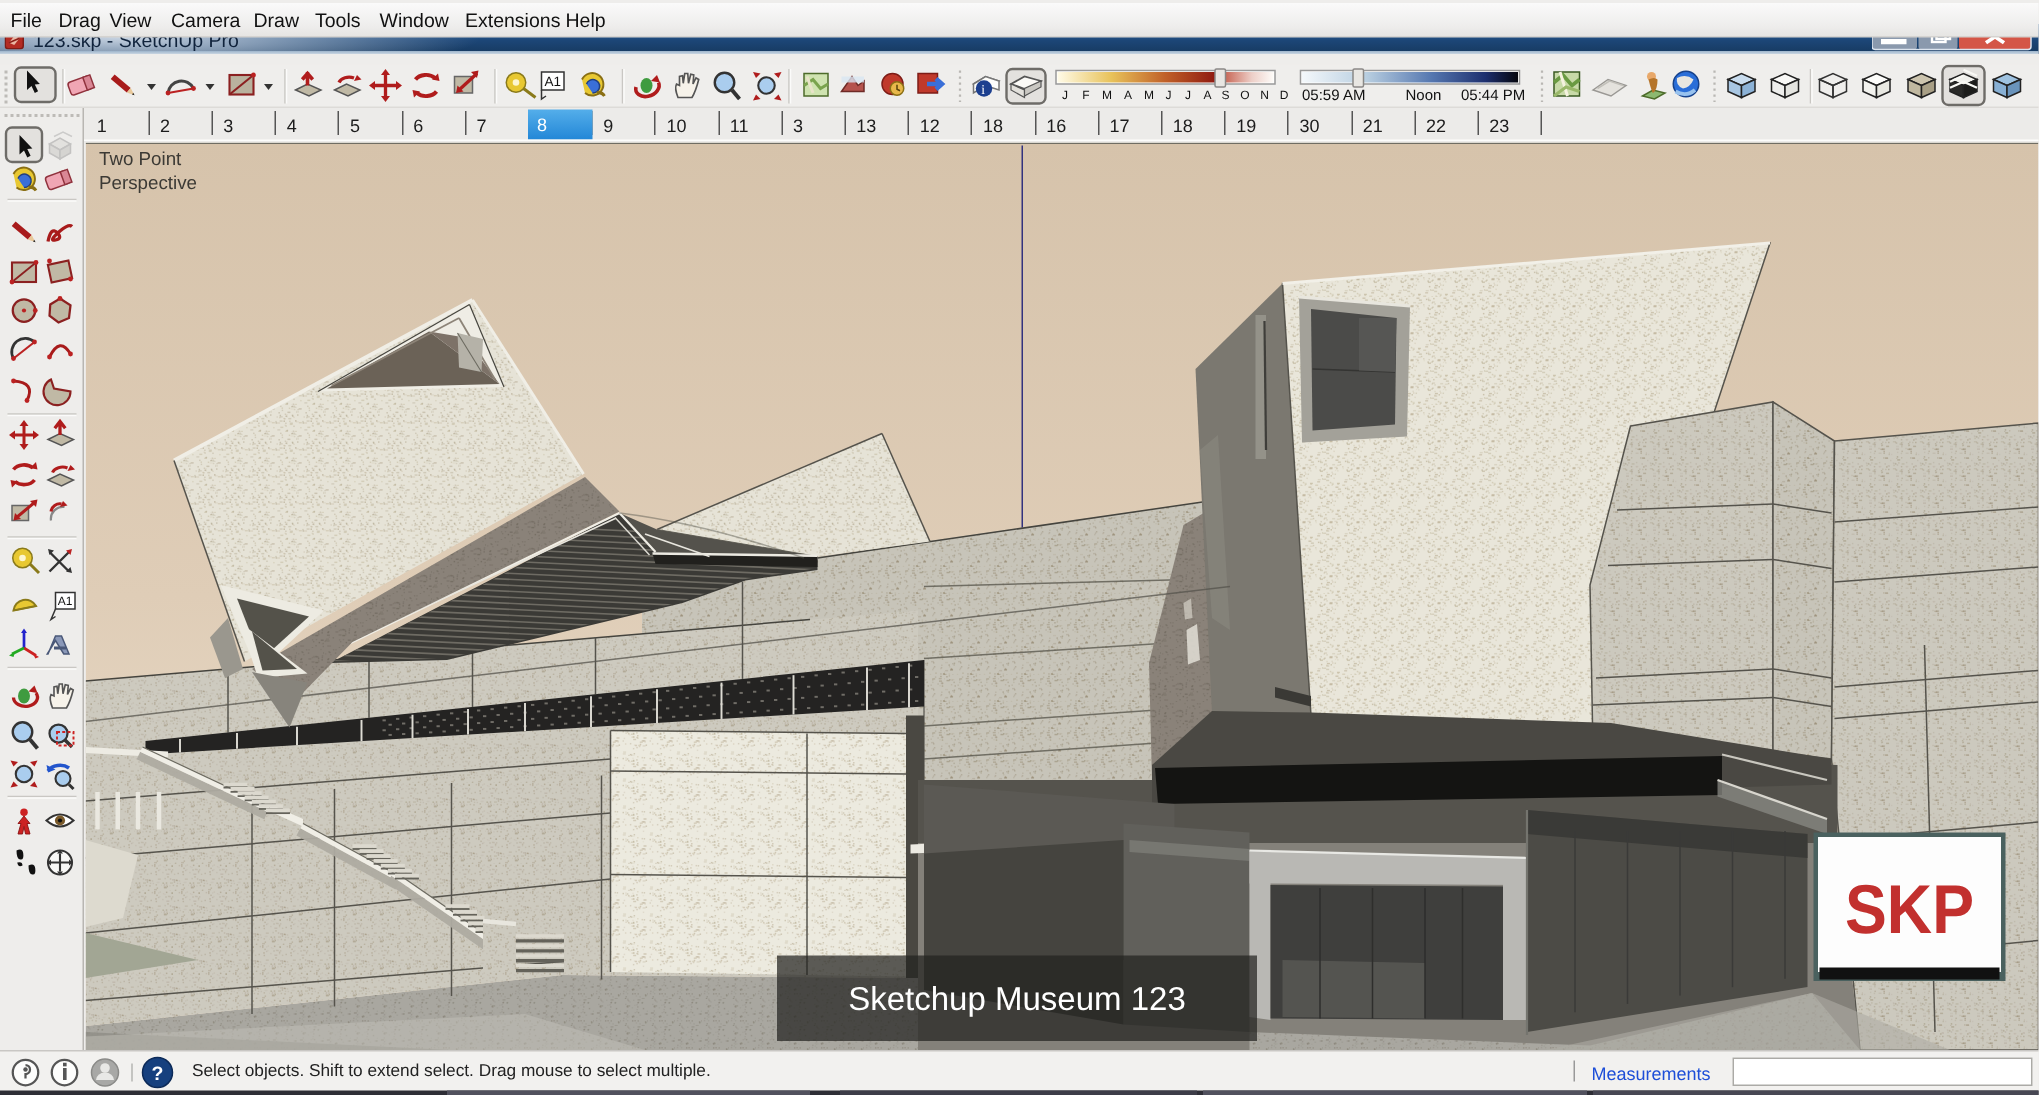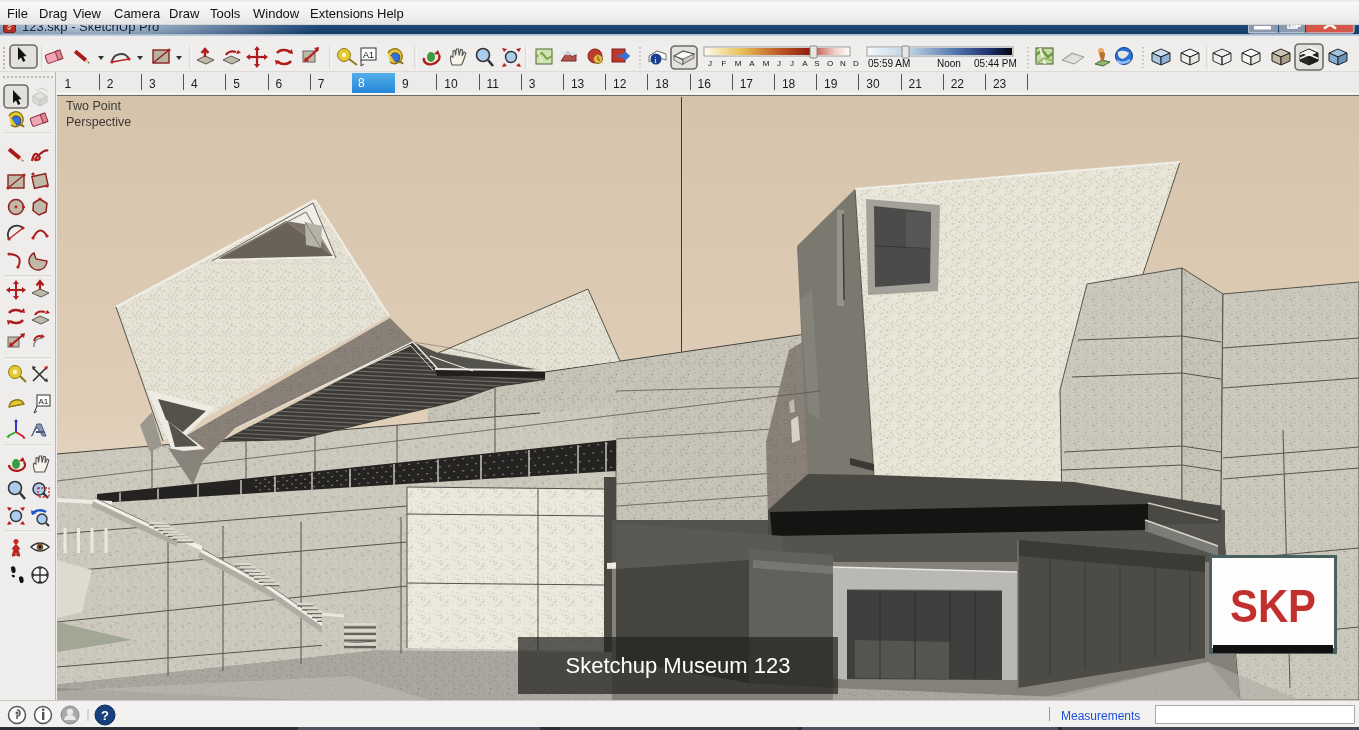--- a/index.html
+++ b/index.html
@@ -1407,20 +1407,21 @@
       <circle cx="43" cy="14" r="8.5" fill="#fdfdfc" stroke="#555" stroke-width="1.5"></circle>
       <rect x="42" y="11" width="2.4" height="8" fill="#555"></rect>
       <rect x="42" y="7.5" width="2.4" height="2.4" fill="#555"></rect>
       <circle cx="70" cy="14" r="9" fill="#a8a8a6" stroke="#8a8a88" stroke-width="1"></circle>
       <circle cx="70" cy="11" r="3.2" fill="#e8e8e6"></circle>
       <path d="M64 19 a6 5 0 0 1 12 0 z" fill="#e8e8e6"></path>
       <line x1="88" y1="8" x2="88" y2="20" stroke="#b5b5b2"></line>
       <circle cx="105" cy="14" r="10" fill="#16407e" stroke="#0c2a58"></circle>
       <text x="105" y="19" font-size="13" font-weight="bold" fill="#fff" text-anchor="middle" font-family="Liberation Sans">?</text>
     </svg>
+  <div class="abs msg">Select objects. Shift to extend select. Drag mouse to select multiple.</div>
   <div class="abs div"></div>
   <div class="abs meas">Measurements</div>
   <div class="abs box"></div>
 </div>
 <div class="abs" id="task"></div>
 <div class="tseg" style="left:298px;width:242px"></div>
 <div class="tseg" style="left:560px;width:238px;background:#3d3d48"></div>
 <div class="tseg" style="left:802px;width:256px"></div>
 <div class="tseg" style="left:1062px;width:297px;background:#474753"></div>
 </body></html>

